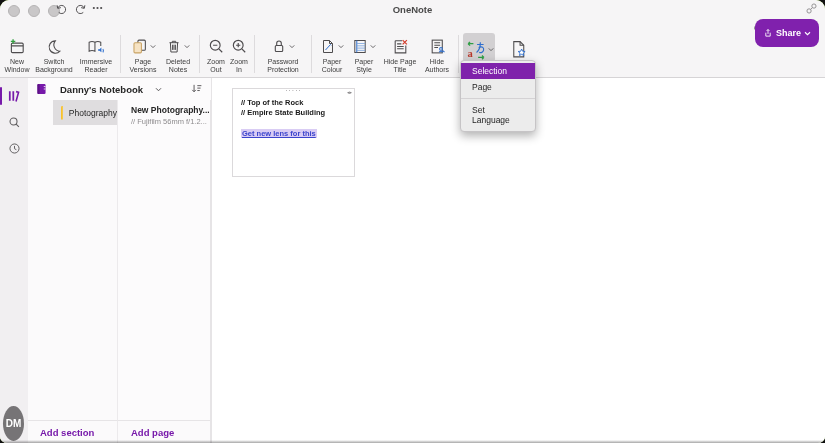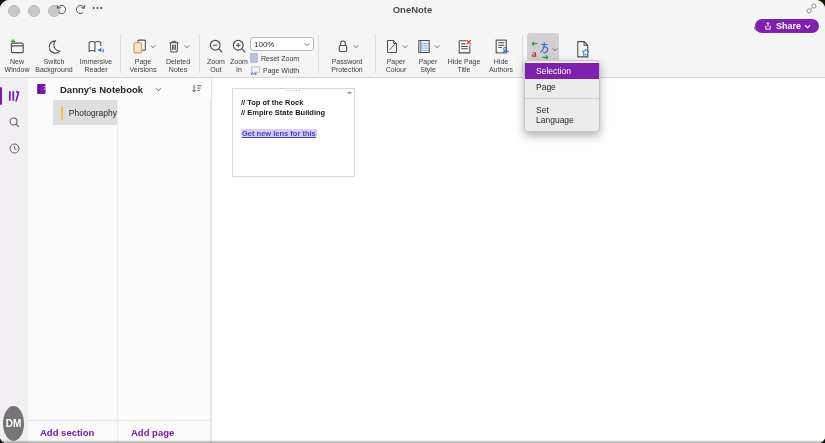--- a/index.html
+++ b/index.html
@@ -19,21 +19,21 @@
   .tb-ico{position:absolute;top:3px;color:#4e4c4e;}
   .win-title{position:absolute;top:4px;left:0;right:0;text-align:center;font-size:9.5px;color:#4a4a4a;font-weight:bold;}
   .link-ico{position:absolute;right:7px;top:2px;color:#8a888a;}
   
   .tabrow{position:absolute;top:17px;left:0;right:0;height:17px;display:flex;align-items:center;gap:19px;padding-left:10px;}
   .tab{font-size:9.5px;color:#3a3a3a;font-weight:bold;position:relative;cursor:default;}
   .tab.active{color:#7719aa;}
   .tab.active::after{content:"";position:absolute;left:0;right:0;bottom:-4px;height:2px;border-radius:2px;background:#7719aa;}
   .tab-tell{display:flex;align-items:center;gap:3px;}
   .cloud-ico{position:absolute;right:58px;top:21px;color:#6c6a6c;}
-  .share-btn{position:absolute;right:6px;top:19px;height:14px;background:#8021ad;border-radius:8px;
+  .share-btn{position:absolute;right:6px;top:19px;height:28px;background:#8021ad;border-radius:8px;
     display:flex;align-items:center;gap:3px;padding:0 8px;color:#fff;font-size:9px;font-weight:bold;}
   
   .ribbon{position:absolute;top:33px;left:0;right:0;height:44px;display:flex;align-items:flex-start;padding-left:2px;}
   .rbtn{display:flex;flex-direction:column;align-items:center;padding-top:2px;flex:none;}
   .rico{height:23px;display:flex;align-items:center;justify-content:center;gap:1px;color:#4e4c4e;}
   .rlabel{font-size:7px;line-height:1.15;color:#3b3b3b;text-align:center;white-space:pre-line;}
   .rdiv{width:1px;height:38px;background:#dddbdd;margin:2px 4px 0 4px;flex:none;}
   .chev{color:#5a585a;margin-left:1px;}
   .zstack{display:flex;flex-direction:column;width:64px;margin-top:4px;gap:2px;flex:none;}
   .combo{height:12px;border:1px solid #b9b7b9;border-radius:3px;background:#fff;display:flex;align-items:center;
@@ -234,46 +234,20 @@
         <div class="rico">
           <svg width="17" height="17" viewBox="0 0 16 16" fill="none" stroke="#4e4c4e" stroke-width="1.1">
               <circle cx="6.8" cy="6.8" r="4.6"></circle>
               <path d="M10.2 10.2 l3.2 3.2"></path>
               <path d="M4.8 6.8 h4 M6.8 4.8 v4"></path>
             </svg>
         </div>
         <div class="rlabel">Zoom In</div>
       </div>
 
-      <div class="zstack">
-        <div class="combo">
-          <span>100%</span>
-          <svg width="6" height="5" viewBox="0 0 8 6" fill="none" stroke="#5a585a" stroke-width="1.2">
-              <path d="M1 1.5 l3 3 3-3"></path>
-            </svg>
-        </div>
-        <div class="zrow">
-          <span>
-            <svg width="8" height="10" viewBox="0 0 8 10" fill="none" stroke="#6b86b3" stroke-width=".9">
-                <rect x="1" y="1" width="6" height="8"></rect>
-                <path d="M2.2 3 h3.6 M2.2 5 h3.6 M2.2 7 h3.6"></path>
-              </svg>
-          </span>
-          <span>Reset Zoom</span>
-        </div>
-        <div class="zrow">
-          <span>
-            <svg width="10" height="9" viewBox="0 0 11 10" fill="none">
-                <rect x="1.5" y="1" width="9" height="6" stroke="#8a888a" stroke-width=".9" stroke-dasharray="1.6 1.2"></rect>
-                <path d="M1 8.7 h6 M1 8.7 l1.4-1.2 M1 8.7 l1.4 1.2 M7 8.7 l-1.4-1.2 M7 8.7 l-1.4 1.2" stroke="#2f6fce" stroke-width=".9"></path>
-              </svg>
-          </span>
-          <span>Page Width</span>
-        </div>
-      </div>
 
       <div class="rdiv"></div>
 
       <div class="rbtn" style="width:48px">
         <div class="rico">
           <span>
             <svg width="16" height="17" viewBox="0 0 16 16" fill="none" stroke="#4e4c4e" stroke-width="1.1">
                 <rect x="4.3" y="7" width="7.4" height="6" rx="1"></rect>
                 <path d="M5.7 7 v-2.2 a2.3 2.3 0 0 1 4.6 0 V7"></path>
               </svg>
@@ -442,20 +416,24 @@
     </div>
 
     <div class="sections-col">
       <div class="section-row sel">
         <span class="section-tab"></span>
         <span class="section-label">Photography</span>
       </div>
     </div>
 
     <div class="pages-col">
+      <div class="page-row">
+        <div class="page-title">New Photography...</div>
+        <div class="page-sub">// Fujifilm 56mm f/1.2...</div>
+      </div>
     </div>
 
     <div class="addbar s">
       <span class="add-label">Add section</span>
     </div>
     <div class="addbar p">
       <span class="add-label">Add page</span>
     </div>
 
     <div class="canvas">

